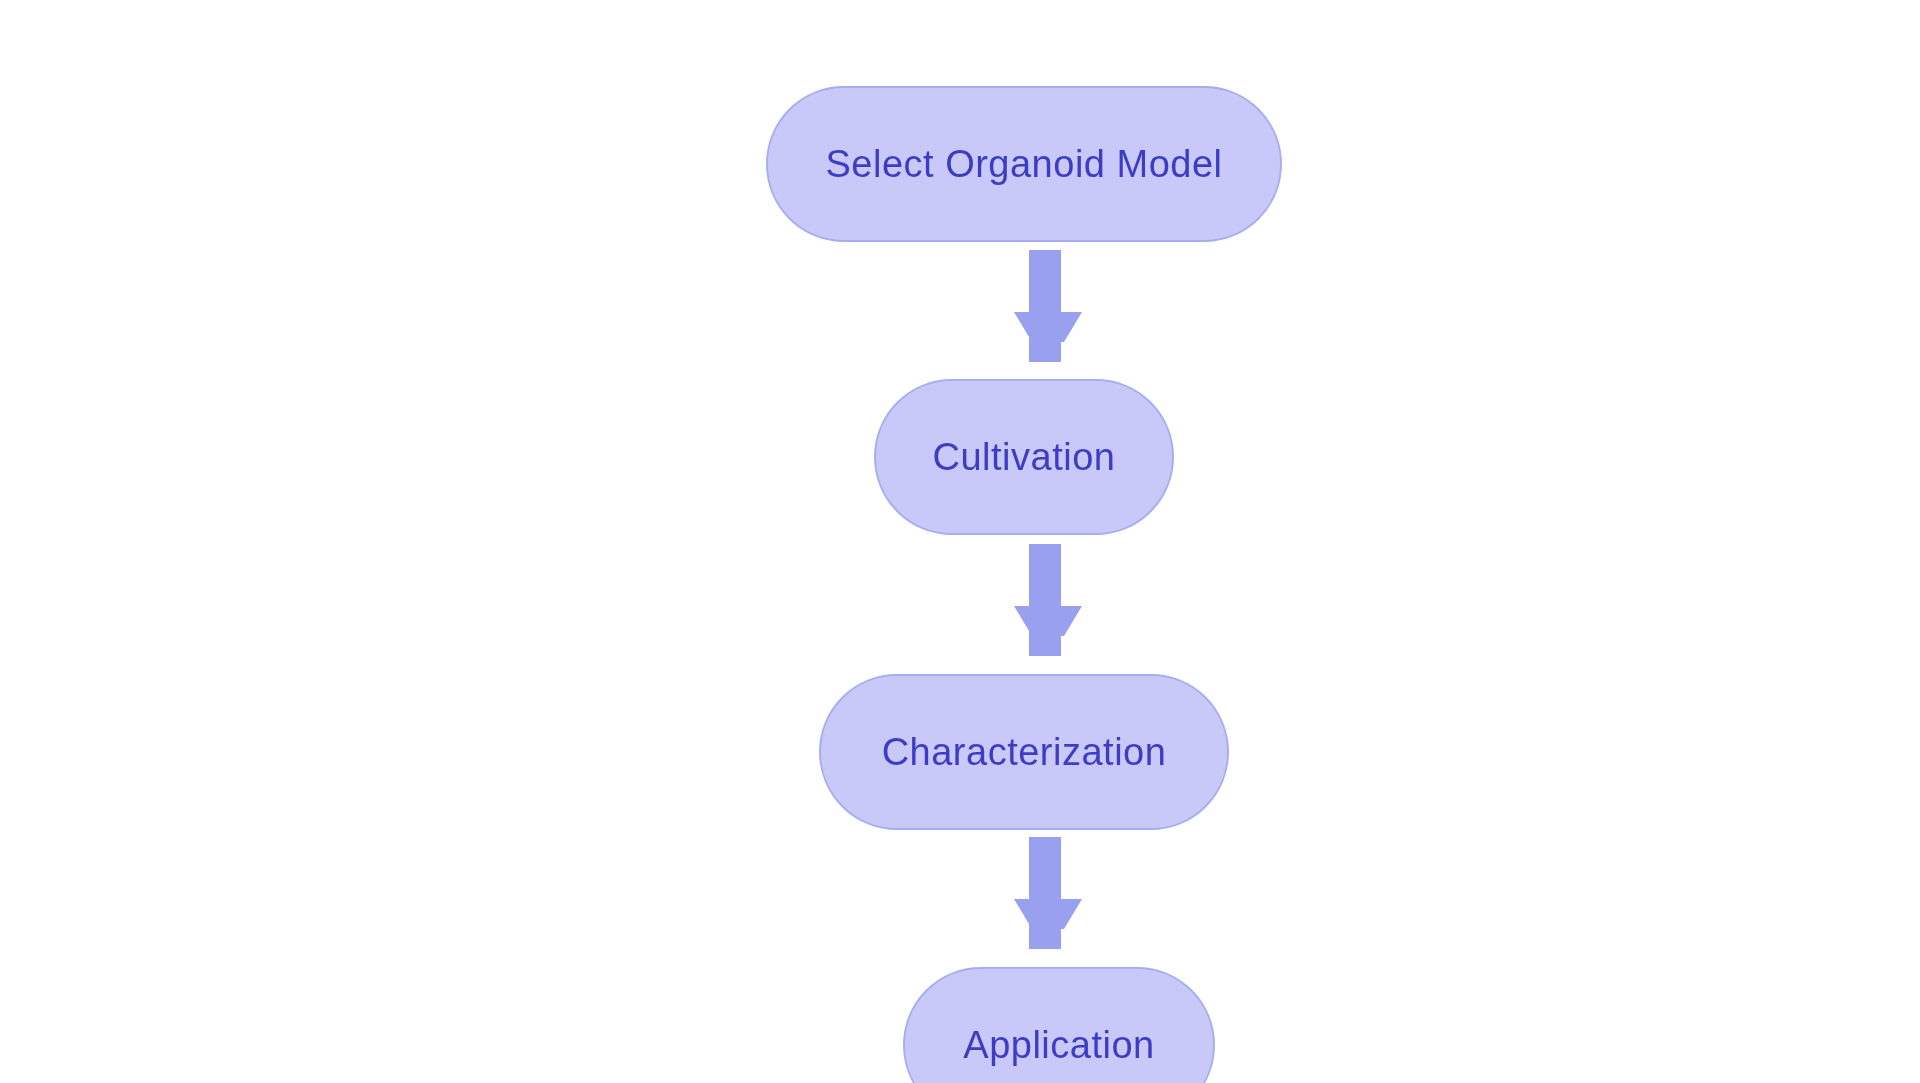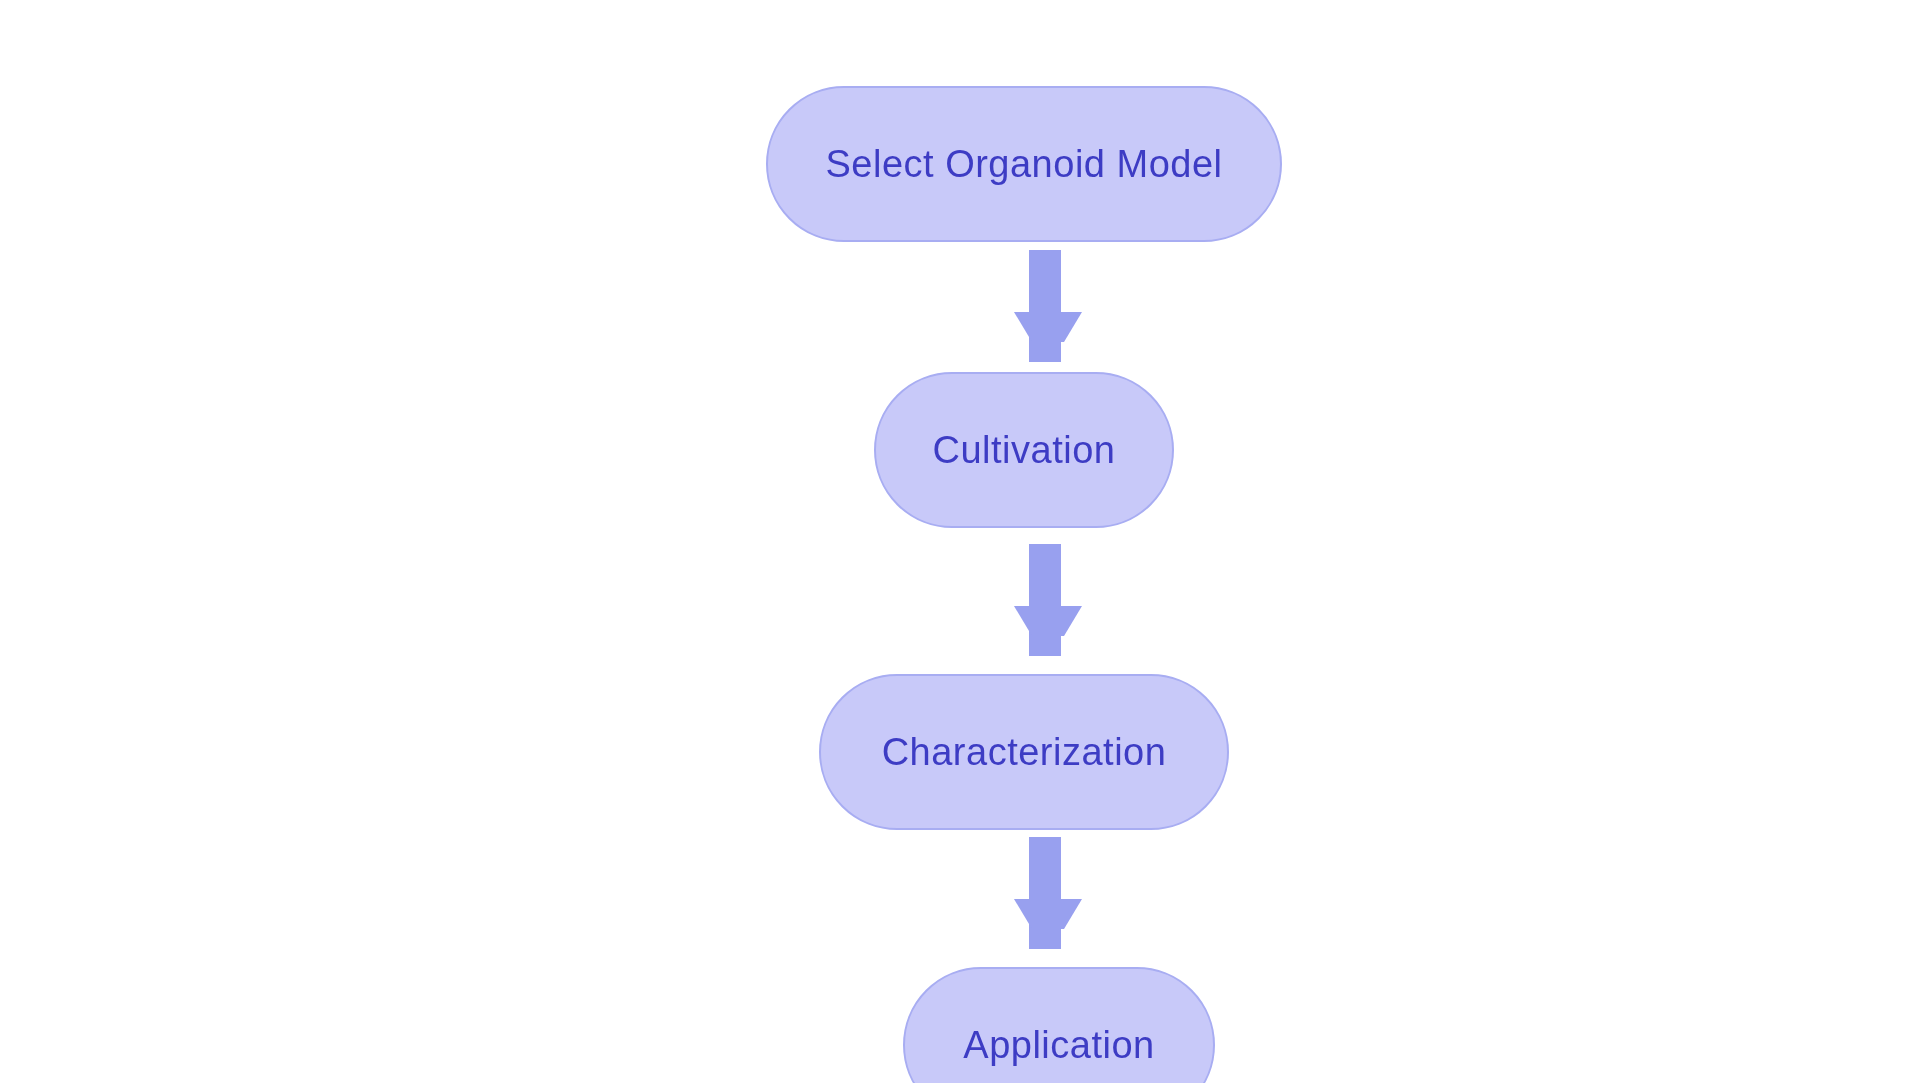--- a/index.html
+++ b/index.html
@@ -31,21 +31,21 @@
     border: 2px solid var(--node-border);
     display: flex;
     align-items: center;
     justify-content: center;
     color: var(--text-color);
     font-size: 38px;
     letter-spacing: 0.5px;
     white-space: nowrap;
   }
   .node-1 { left: 702px; top: 22px;  width: 516px; }
-  .node-2 { left: 810px; top: 308px; width: 300px; }
+  .node-2 { left: 810px; top: 315px; width: 300px; }
   .node-3 { left: 755px; top: 610px; width: 410px; text-align: center; }
   .node-4 { left: 839px; top: 903px; width: 312px; }
 
   .connector {
     position: absolute;
     left: 942px;
     width: 36px;
   }
   .connector .shaft {
     position: absolute;

